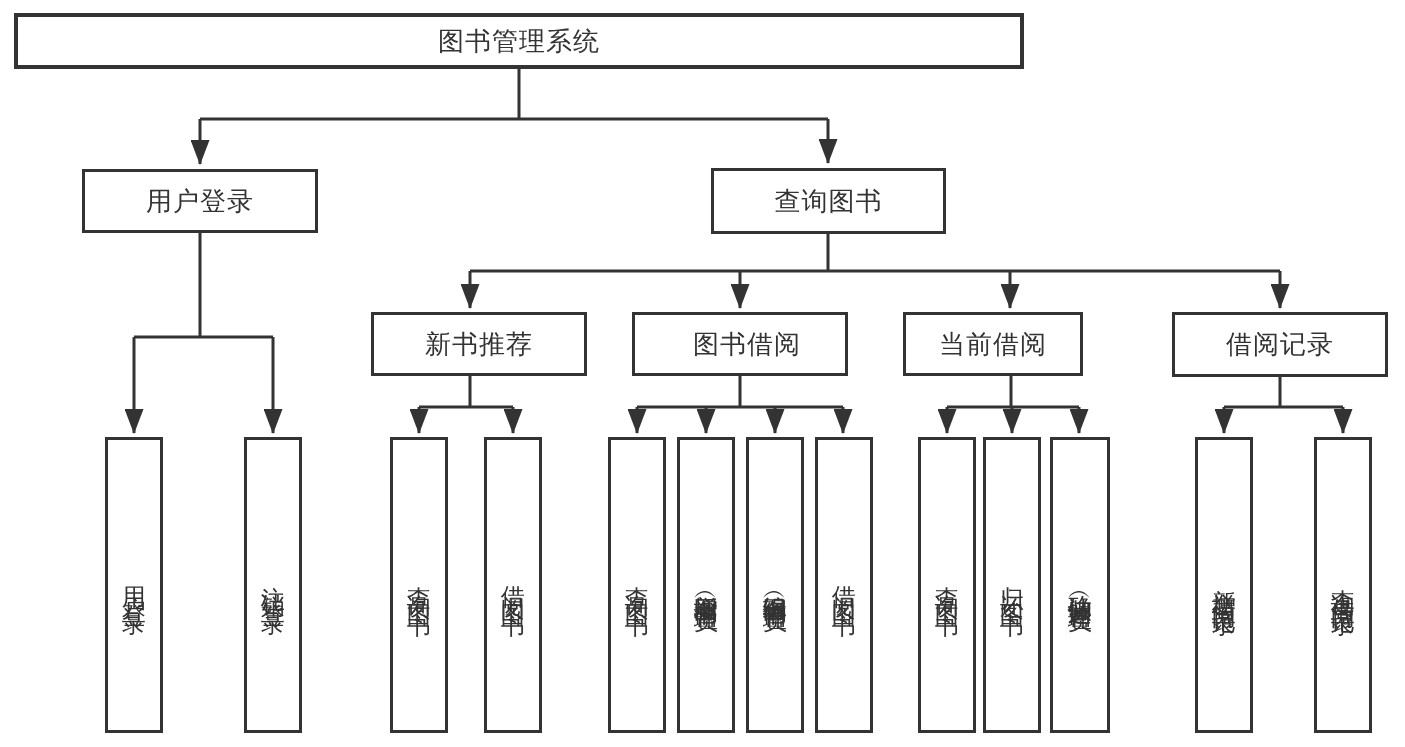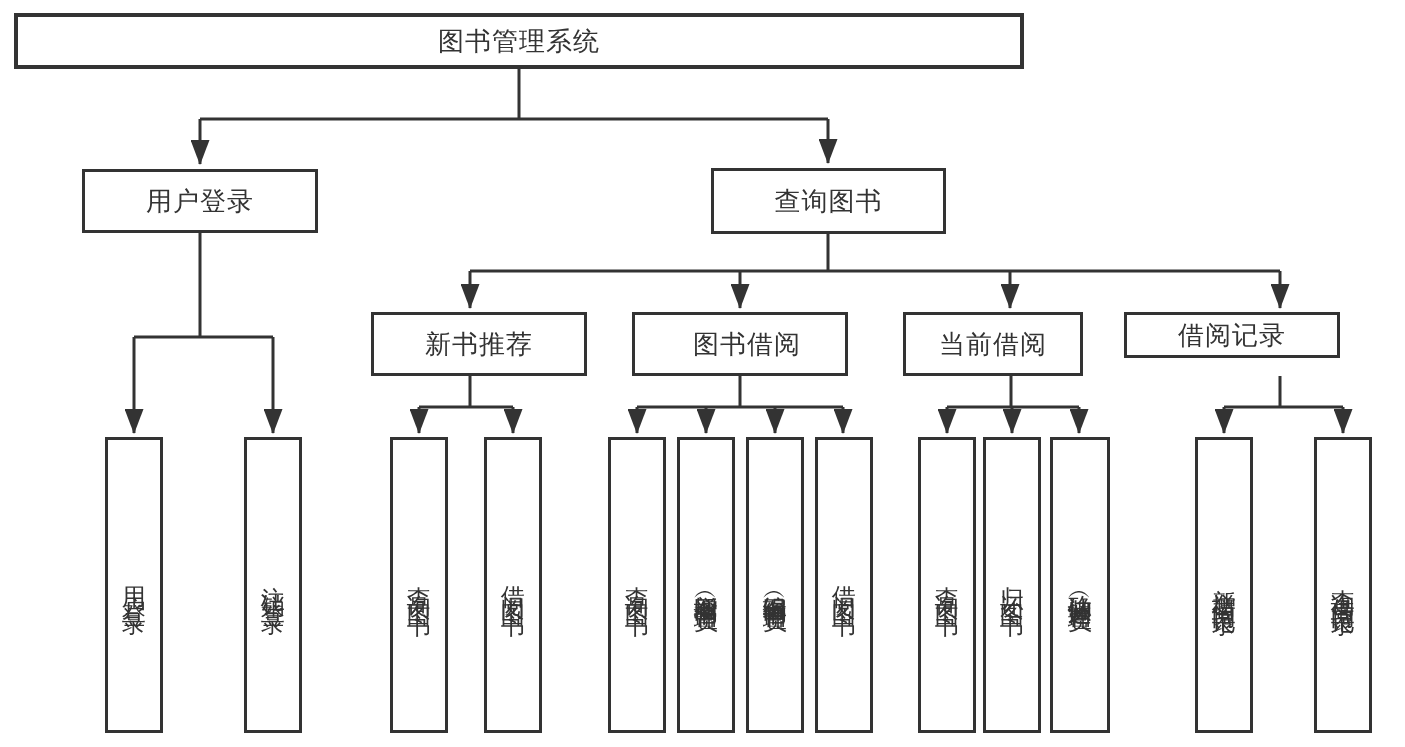--- a/index.html
+++ b/index.html
@@ -87,21 +87,21 @@
 
   <div class="box hbox" style="left:362px; top:312px; width:216px; height:64px;margin-left:9px;">
     <span class="hlabel">新书推荐</span>
   </div>
   <div class="box hbox" style="left:632px; top:312px; width:216px; height:64px;padding-left:14px;">
     <span class="hlabel">图书借阅</span>
   </div>
   <div class="box hbox" style="left:903px; top:312px; width:180px; height:64px;">
     <span class="hlabel">当前借阅</span>
   </div>
-  <div class="box hbox" style="left:1124px; top:312px; width:216px; height:46px;">
+  <div class="box hbox" style="left:1172px; top:312px; width:216px; height:65px;">
     <span class="hlabel">借阅记录</span>
   </div>
 
   <div class="box vbox" style="left:105px; top:437px; width:58px; height:296px;">
     <span class="vlabel" style="letter-spacing: 9px;">用户登录</span>
   </div>
   <div class="box vbox" style="left:244px; top:437px; width:58px; height:296px;">
     <span class="vlabel" style="letter-spacing: 9px;">注销登录</span>
   </div>
 

